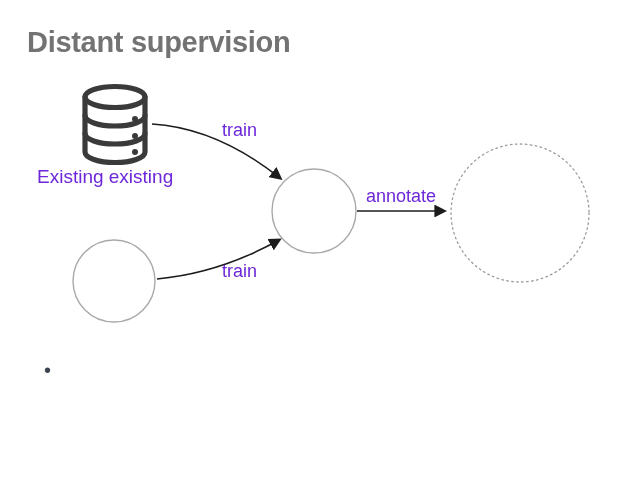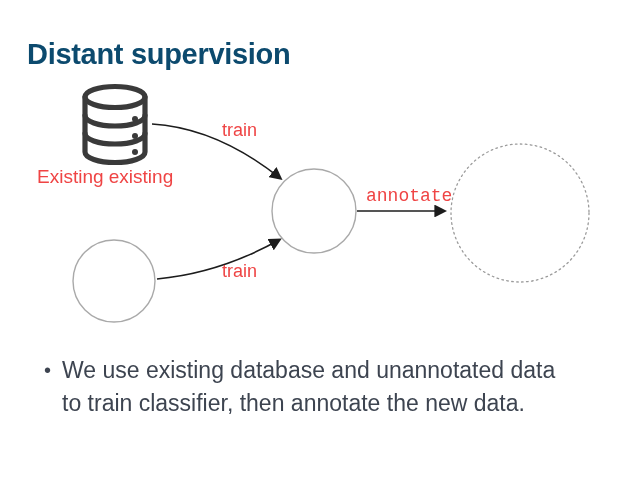--- a/index.html
+++ b/index.html
@@ -8,42 +8,42 @@
     width: 638px;
     height: 479px;
     background: #ffffff;
     overflow: hidden;
     font-family: "Liberation Sans", sans-serif;
     margin: 0 auto;
   }
   .slide-title {
     position: absolute;
     left: 27px;
-    top: 38px;
+    top: 26px;
     font-size: 29px;
     font-weight: 700;
     letter-spacing: -0.3px;
-    color: #0c4a6e;
+    color: #737373;
     white-space: nowrap;
   }
   .diagram-svg {
     position: absolute;
     left: 0;
     top: 0;
     width: 638px;
     height: 479px;
   }
   .diag-label {
     position: absolute;
-    color: #ef4444;
+    color: #6d28d9;
     white-space: nowrap;
   }
   .label-existing-db { left: 37px;  top: 166px; font-size: 19px; }
   .label-train-top   { left: 222px; top: 120px; font-size: 18px; }
-  .label-annotate    { left: 366px; top: 186px; font-size: 18px; font-family: Liberation Mono, monospace; }
+  .label-annotate    { left: 366px; top: 186px; font-size: 18px; }
   .label-train-bot   { left: 222px; top: 261px; font-size: 18px; }
   .bullet-block {
     position: absolute;
     left: 44px;
     top: 354px;
     width: 570px;
     display: flex;
     gap: 11px;
     color: #3d4450;
     font-size: 23px;
@@ -88,19 +88,15 @@
   <div class="diag-label label-existing-db">Existing existing</div>
 
   <div class="diag-label label-train-top">train</div>
 
   <div class="diag-label label-annotate">annotate</div>
 
   <div class="diag-label label-train-bot">train</div>
 
   <div class="bullet-block">
     <span class="bullet-marker">•</span>
-    <div class="bullet-lines">
-      <div>We use existing database and unannotated data</div>
-      <div>to train classifier, then annotate the new data.</div>
-    </div>
   </div>
 
 </div>
 
 </body></html>

